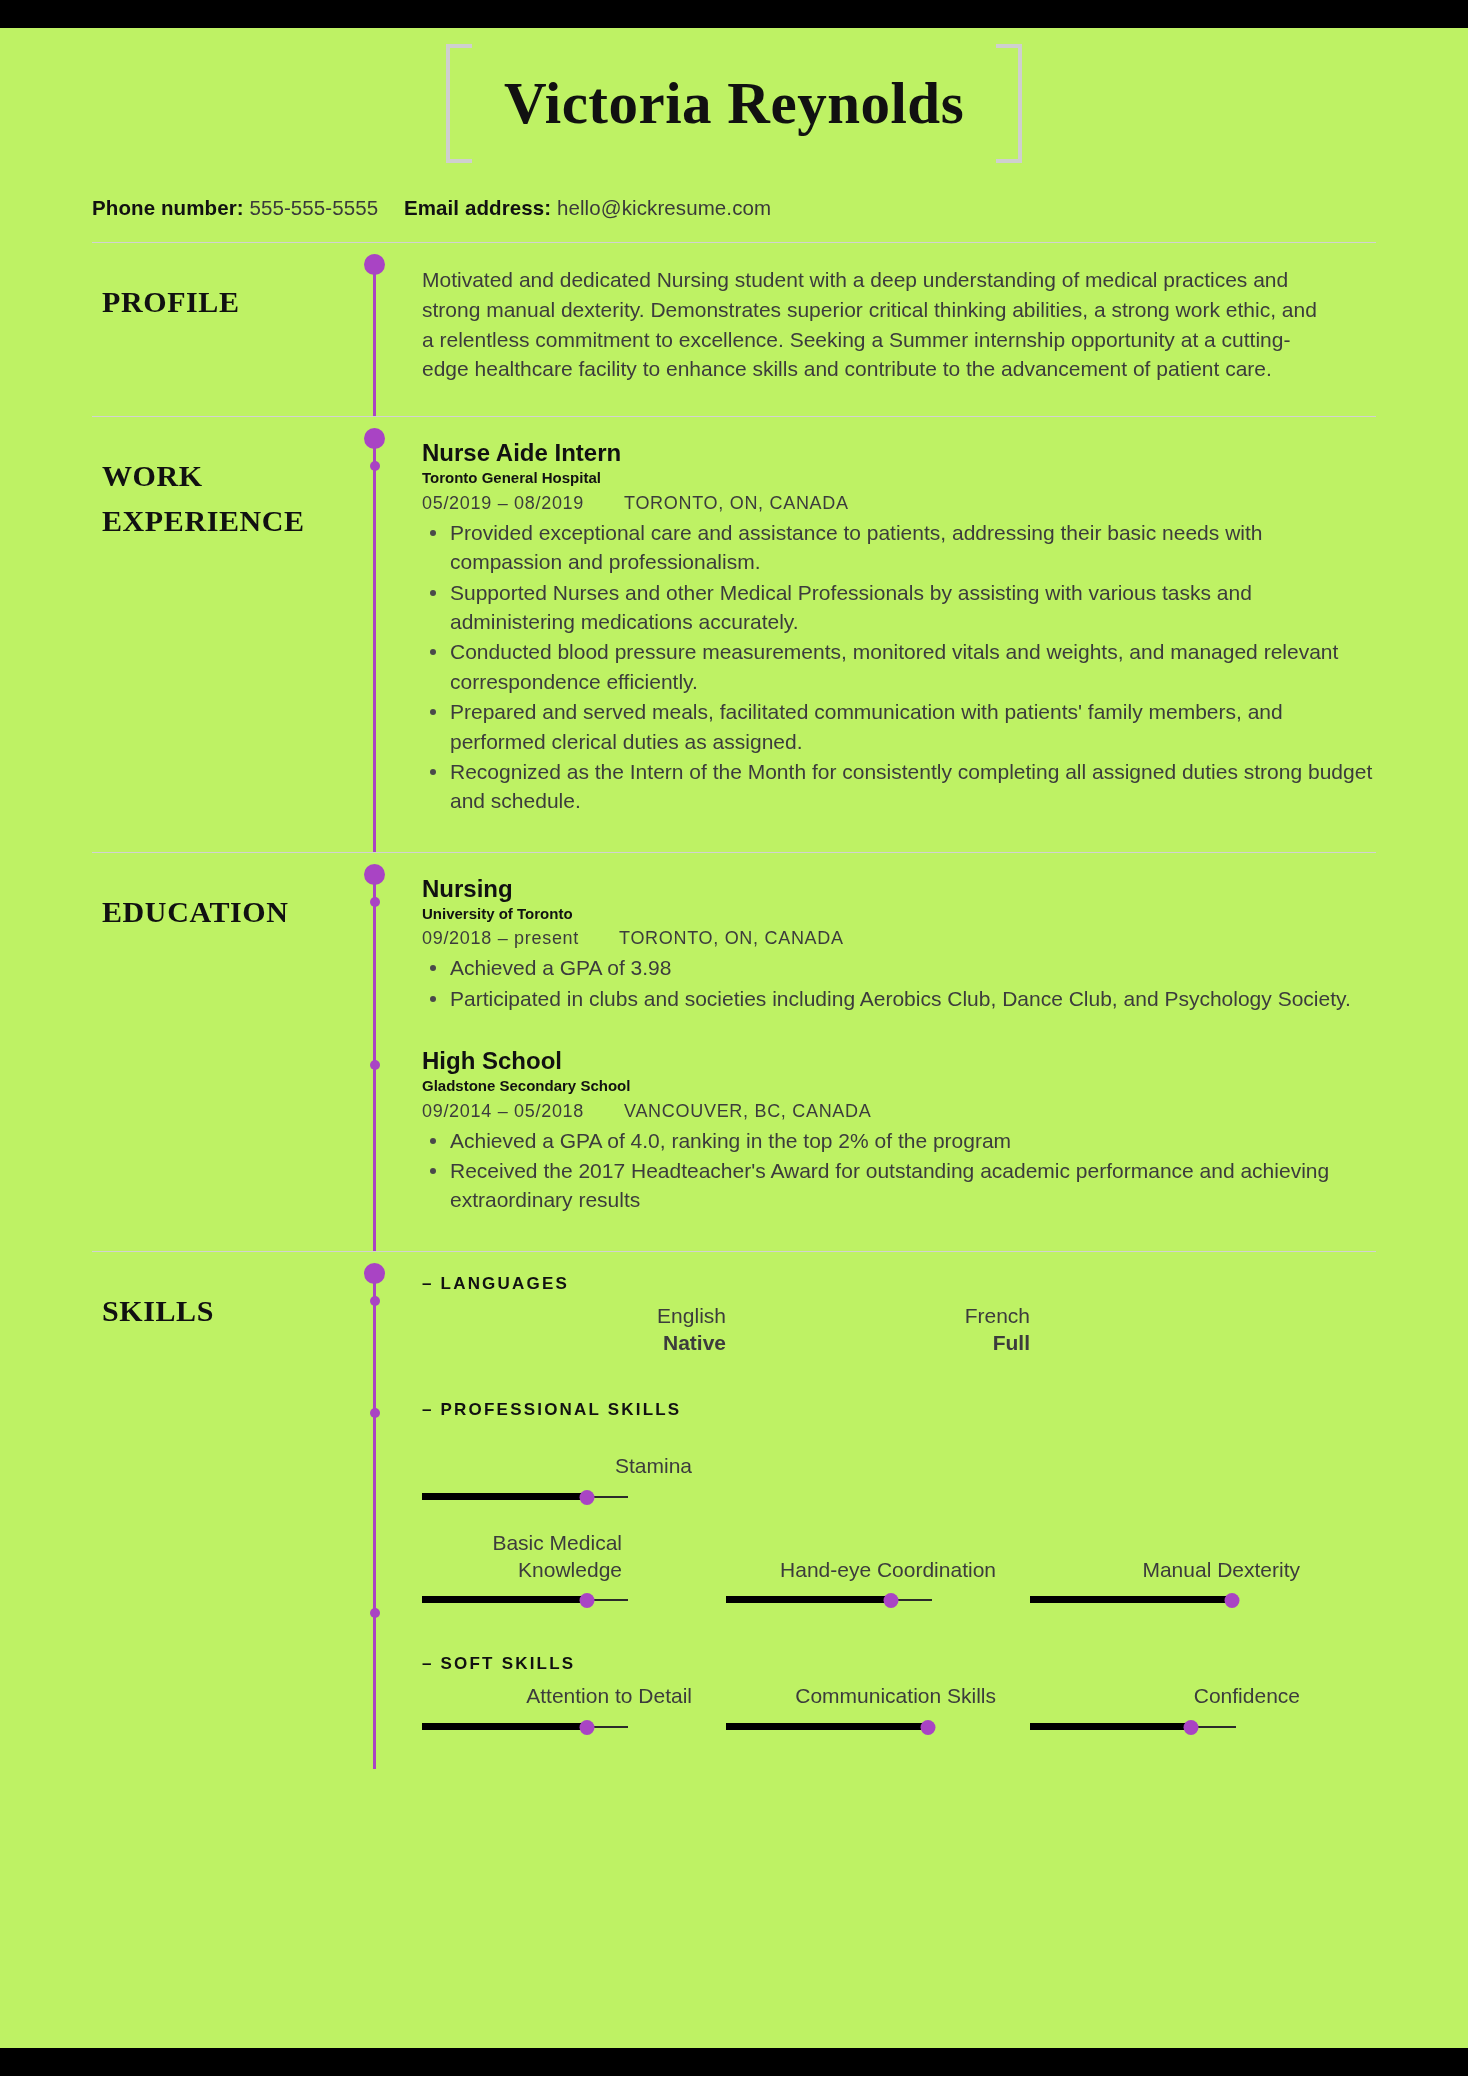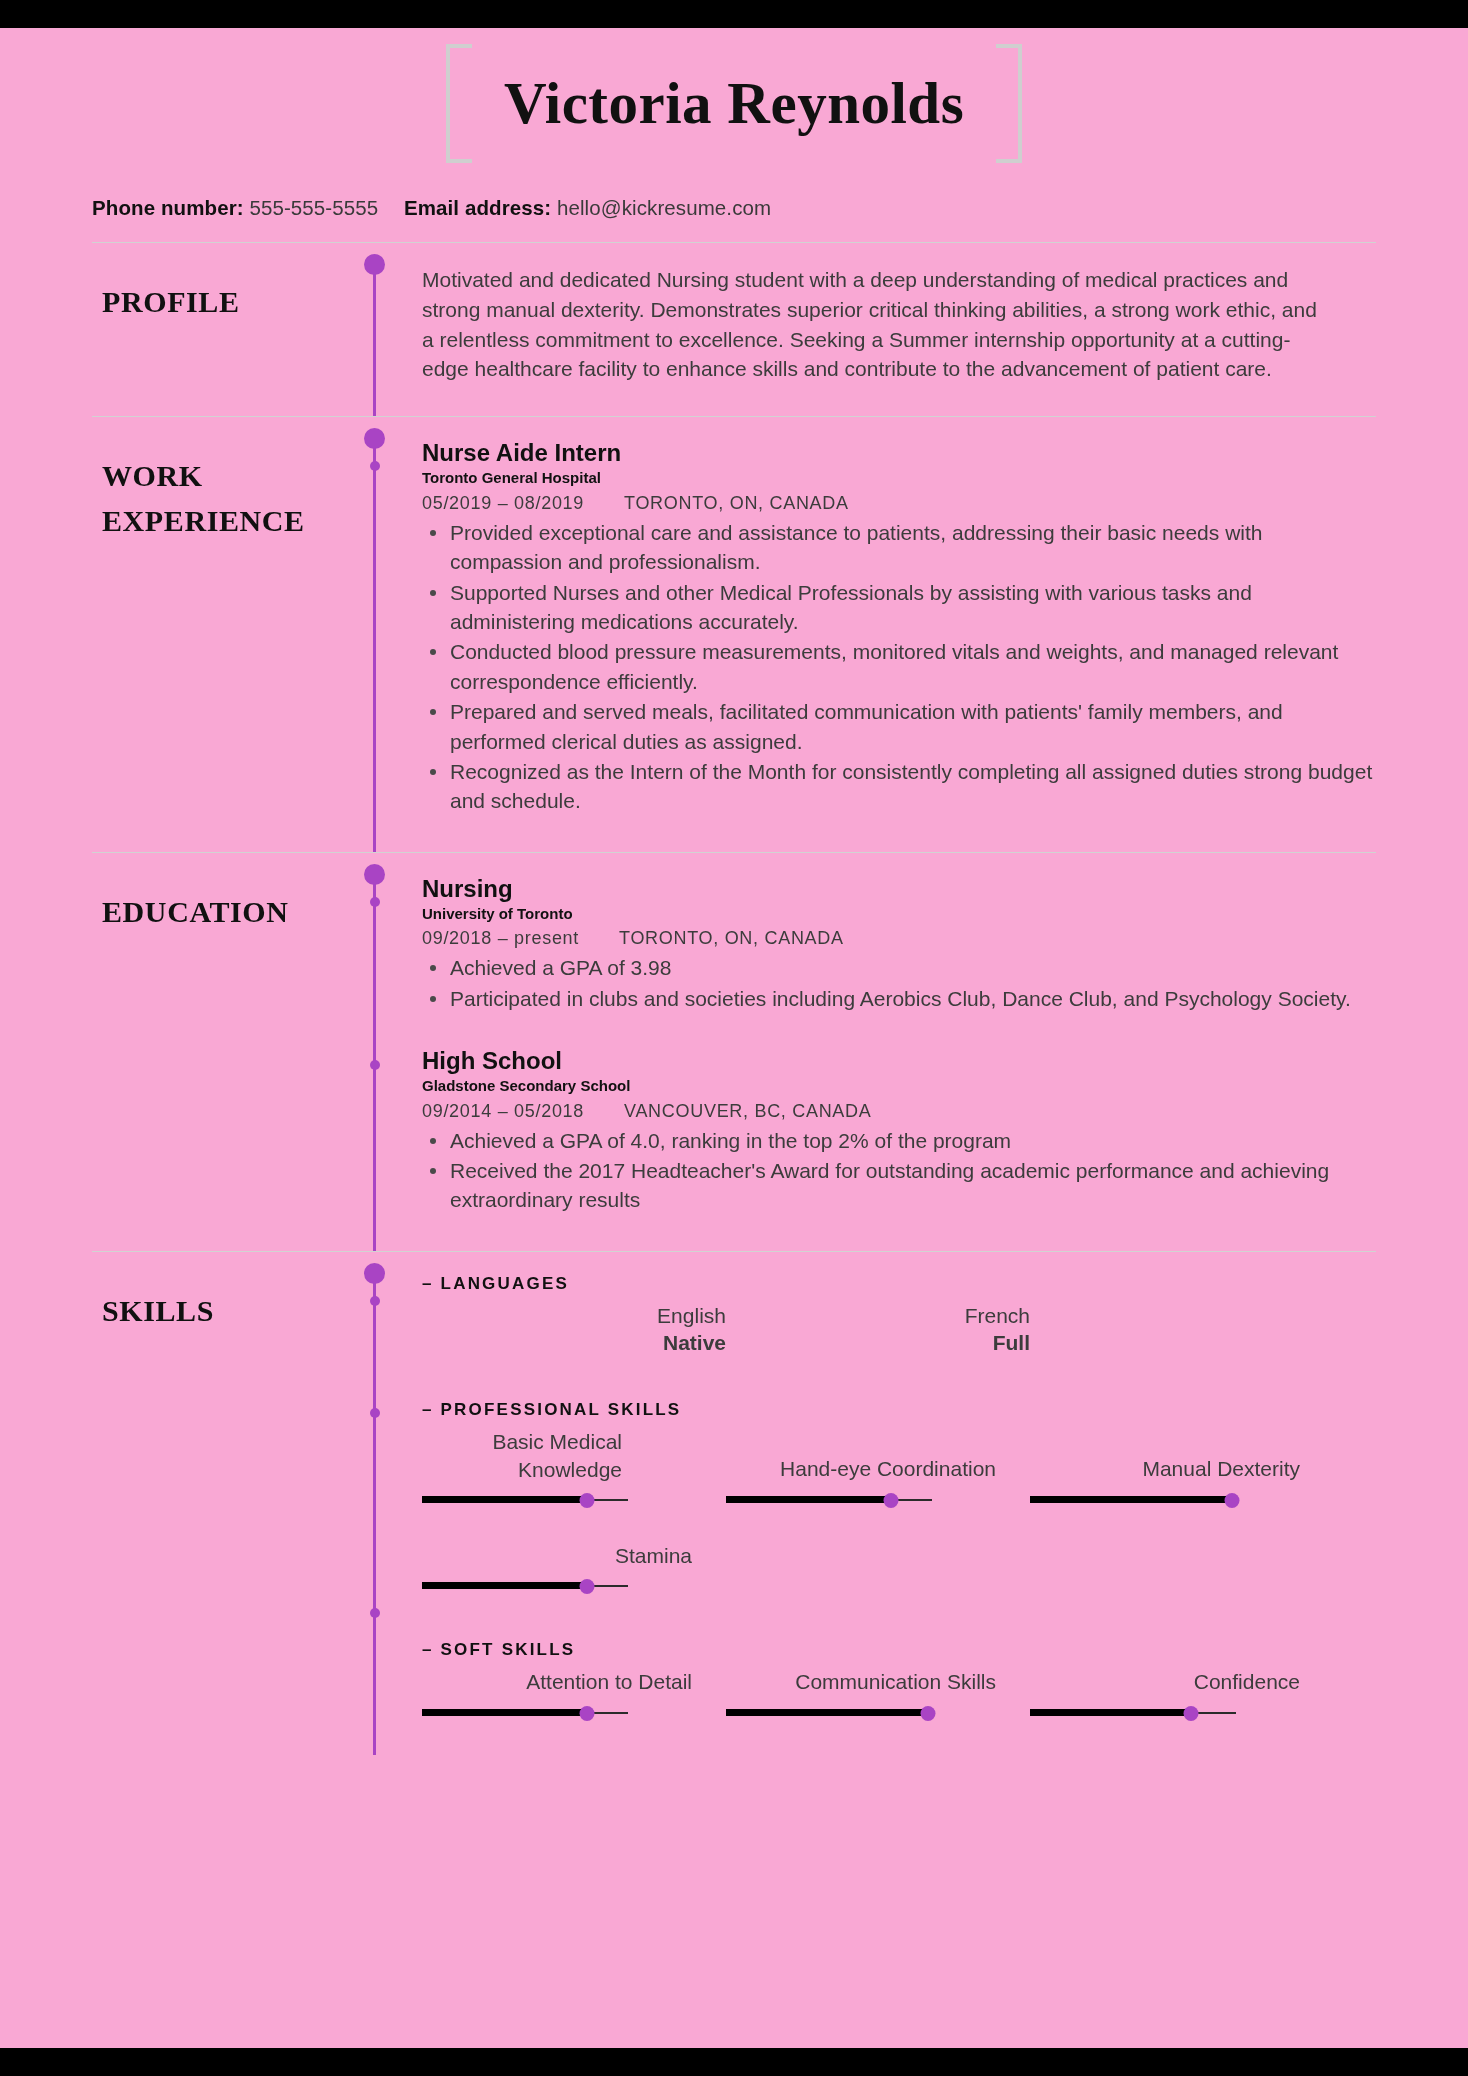--- a/index.html
+++ b/index.html
@@ -13,21 +13,21 @@
   }
 
   
   .edge-bar { position:absolute; left:0; width:1468px; background:#000000; }
   .edge-top { top:0; height:28px; }
   .edge-bottom { bottom:0; height:28px; }
 
   .page {
     position:absolute; top:28px; left:0;
     width:1468px; height:2020px;
-    background:#f9a8d4;
+    background:#bef264;
     padding:0 92px;
   }
 
   
   .header-wrap {
     position:relative;
     height:150px;
     display:flex; align-items:center; justify-content:center;
   }
   .name-block { position:relative; padding:30px 58px; }
@@ -326,53 +326,53 @@
           </div>
           <div class="lang-cell">
             <div class="skill-name">French</div>
             <div class="skill-level">Full</div>
           </div>
         </div>
       </div>
 
       <div class="skillgroup">
         <div class="group-title">– PROFESSIONAL SKILLS</div>
-        <div class="skill-row">
-          <div class="skill-cell">
-            <div class="skill-name" style="width:200px">Basic Medical Knowledge</div>
+        <div class="skill-row" style="margin-top:32px">
+          <div class="skill-cell">
+            <div class="skill-name">Stamina</div>
             <div class="bar-wrap">
               <div class="bar-track"></div>
               <div class="bar-fill" style="width: 80%;"></div>
               <div class="bar-knob" style="left: 80%;"></div>
             </div>
           </div>
-          <div class="skill-cell">
-            <div class="skill-name" style="margin-top:27px">Hand-eye Coordination</div>
+        </div>
+        <div class="skill-row">
+          <div class="skill-cell">
+            <div class="skill-name" style="width:200px">Basic Medical Knowledge</div>
             <div class="bar-wrap">
               <div class="bar-track"></div>
               <div class="bar-fill" style="width: 80%;"></div>
               <div class="bar-knob" style="left: 80%;"></div>
             </div>
           </div>
           <div class="skill-cell">
+            <div class="skill-name" style="margin-top:27px">Hand-eye Coordination</div>
+            <div class="bar-wrap">
+              <div class="bar-track"></div>
+              <div class="bar-fill" style="width: 80%;"></div>
+              <div class="bar-knob" style="left: 80%;"></div>
+            </div>
+          </div>
+          <div class="skill-cell">
             <div class="skill-name" style="margin-top:27px">Manual Dexterity</div>
             <div class="bar-wrap">
               <div class="bar-track"></div>
               <div class="bar-fill" style="width: 98%;"></div>
               <div class="bar-knob" style="left: 98%;"></div>
-            </div>
-          </div>
-        </div>
-        <div class="skill-row" style="margin-top:32px">
-          <div class="skill-cell">
-            <div class="skill-name">Stamina</div>
-            <div class="bar-wrap">
-              <div class="bar-track"></div>
-              <div class="bar-fill" style="width: 80%;"></div>
-              <div class="bar-knob" style="left: 80%;"></div>
             </div>
           </div>
         </div>
       </div>
 
       <div class="skillgroup">
         <div class="group-title">– SOFT SKILLS</div>
         <div class="skill-row">
           <div class="skill-cell">
             <div class="skill-name">Attention to Detail</div>

